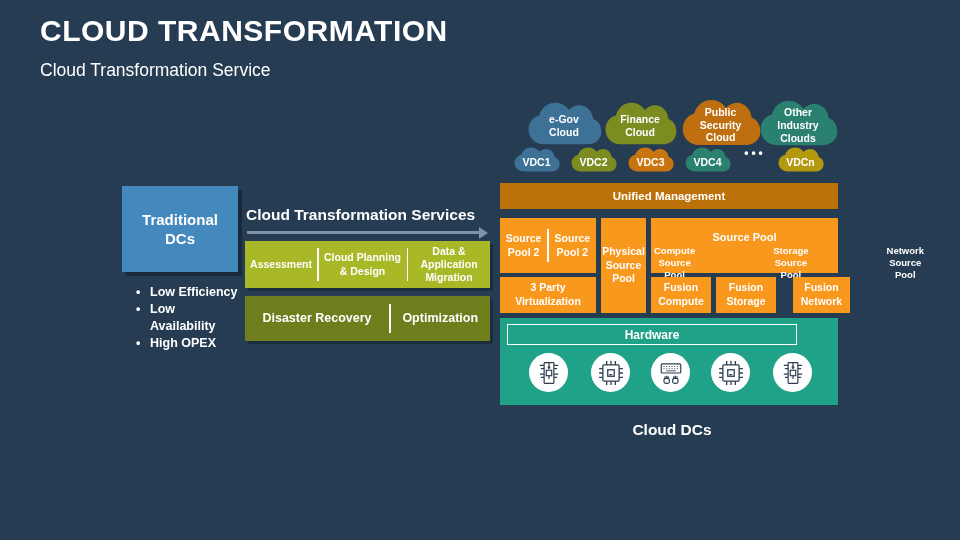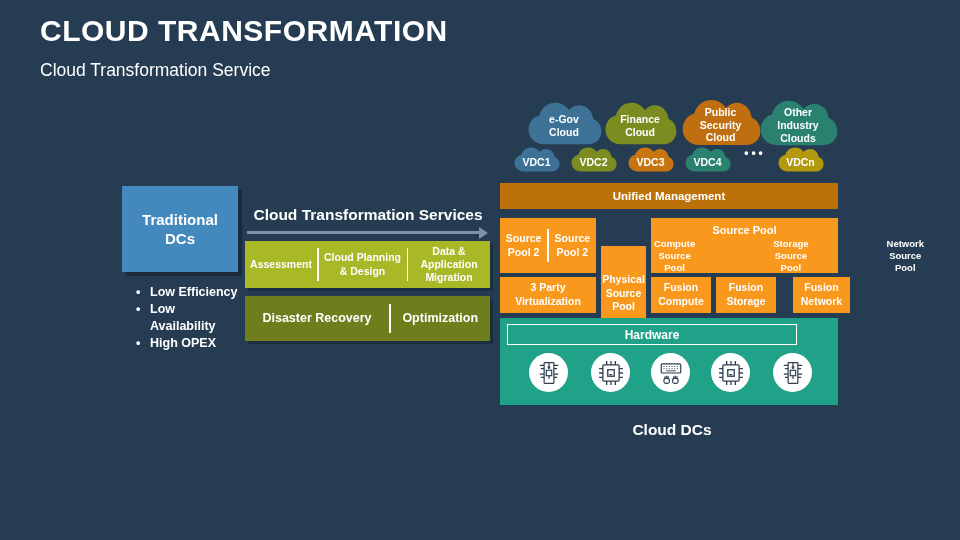--- a/index.html
+++ b/index.html
@@ -19,21 +19,21 @@
 
   
   .trad-box{left:122px;top:186px;width:116px;height:86px;background:#4489BD;
     box-shadow:4px 4px 0 rgba(16,28,42,.55);font-size:15px;font-weight:700;line-height:1.3;}
   .bullets{list-style:none;margin:0;padding:0;font-weight:600;}
   .bullets li{position:relative;padding-left:14px;}
   .bullets li::before{content:"•";position:absolute;left:0;top:0;}
   .trad-bullets{left:136px;top:284px;width:104px;font-size:12.5px;line-height:17px;}
 
   
-  .svc-title{left:246px;top:206px;width:244px;text-align:center;font-size:15.5px;font-weight:700;}
+  .svc-title{left:246px;top:206px;width:244px;text-align:left;font-size:15.5px;font-weight:700;}
   .svc-arrow{left:247px;top:231px;width:233px;height:3px;background:#7E93A8;}
   .svc-arrow::after{content:"";position:absolute;right:-8px;top:-4.5px;
     border-left:9px solid #7E93A8;border-top:6px solid transparent;border-bottom:6px solid transparent;}
   .svc-box{display:flex;align-items:stretch;box-shadow:3px 3px 0 rgba(16,28,42,.45);}
   .svc-box1{left:245px;top:241px;width:245px;height:47px;background:#A9B827;font-size:10.5px;font-weight:600;}
   .svc-box2{left:245px;top:296px;width:245px;height:45px;background:#6F7D1D;font-size:12.5px;font-weight:600;}
   .cell{display:flex;align-items:center;justify-content:center;text-align:center;line-height:1.25;padding:2px 3px;}
   .vdiv{width:1.5px;background:#fff;align-self:center;}
 
   
@@ -42,23 +42,23 @@
   .cloud .lbl{position:relative;width:100%;height:100%;display:flex;align-items:center;justify-content:center;
     text-align:center;font-weight:700;line-height:1.22;padding-top:5px;box-sizing:border-box;}
   .bigcloud .lbl{font-size:10.5px;}
   .vdc .lbl{font-size:10.5px;padding-top:5px;}
   .vdc-dots{left:736px;top:146px;width:38px;text-align:center;font-size:12px;font-weight:700;letter-spacing:3px;}
 
   
   .unified{left:500px;top:183px;width:338px;height:26px;background:#BD7209;font-size:11.5px;font-weight:700;}
   .obox{background:#F8981D;font-size:10.5px;font-weight:600;}
   .boxA{left:500px;top:218px;width:96px;height:55px;display:flex;}
-  .boxB{left:601px;top:218px;width:45px;height:95px;margin-top:28px;}
+  .boxB{left:601px;top:218px;width:45px;height:95px;}
   .boxC{left:651px;top:218px;width:187px;height:55px;display:flex;flex-direction:column;}
-  .boxC .hdr{font-size:11px;font-weight:700;text-align:center;padding-top:6px;}
+  .boxC .hdr{font-size:11px;font-weight:700;text-align:center;padding-top:13px;}
   .boxC .row{flex:1;display:flex;gap:36px;}
   .boxC .cell{font-size:9.5px;flex:1;}
   .boxD{left:500px;top:277px;width:96px;height:36px;}
   .fusion{top:277px;height:36px;}
   .teal-panel{left:500px;top:318px;width:338px;height:87px;background:#1FA287;}
   .hw-title{left:507px;top:324px;width:290px;height:21px;border:1.5px solid #fff;
     font-size:12px;font-weight:700;box-sizing:border-box;}
   .hw-circle{position:absolute;top:353px;width:39px;height:39px;border-radius:50%;background:#fff;
     display:flex;align-items:center;justify-content:center;}
   .hw-circle svg{width:26px;height:26px;}

